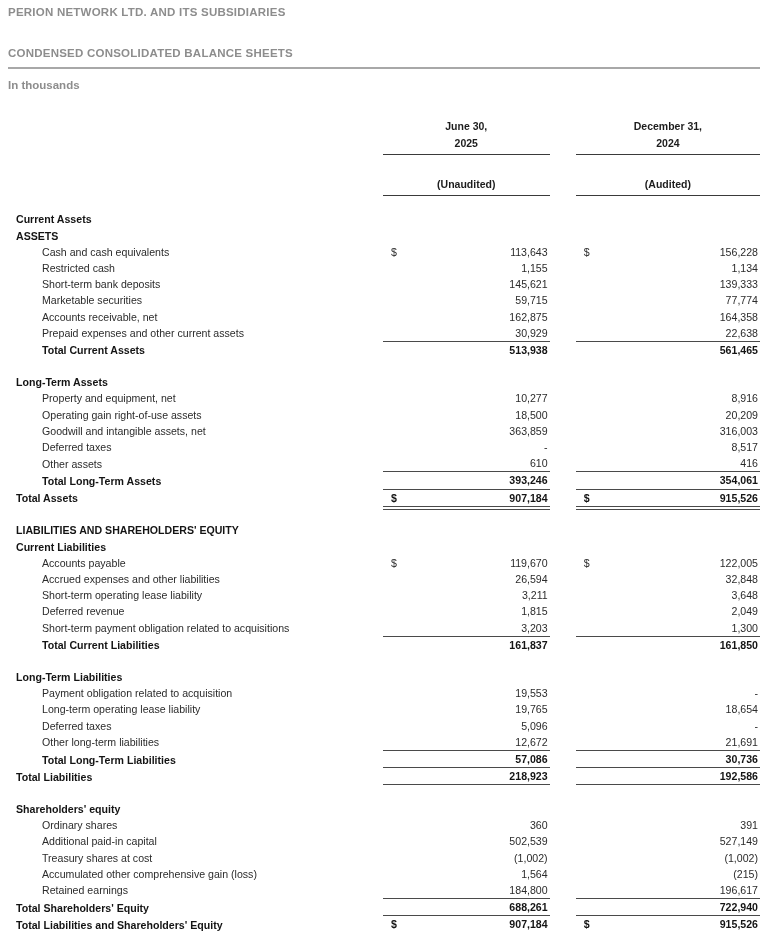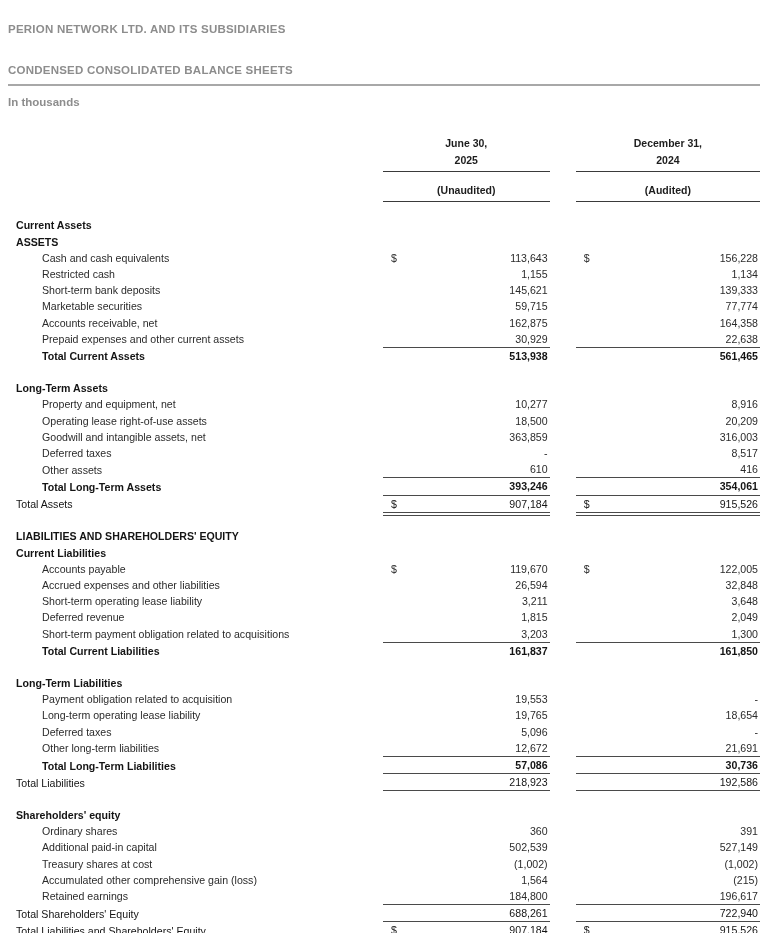--- a/index.html
+++ b/index.html
@@ -21,21 +21,21 @@
     height: 933px;
     padding: 0 8px;
   }
 
   
   .doc-title {
     font-size: 11.5px;
     font-weight: bold;
     color: #8d8d8d;
     letter-spacing: 0.02em;
-    padding-top: 22px;
+    padding-top: 5px;
     line-height: 1.25;
   }
   .doc-subtitle {
     font-size: 11.5px;
     font-weight: bold;
     color: #8d8d8d;
     letter-spacing: 0.02em;
     padding-top: 27px;
     line-height: 1.25;
   }
@@ -76,21 +76,21 @@
     vertical-align: bottom;
     line-height: 1.55;
   }
   .hdr-date { padding-bottom: 1px; }
   .hdr-year {
     border-bottom: 1.4px solid #3a3a3a;
     padding-bottom: 2px;
   }
   .hdr-audit {
     border-bottom: 1.4px solid #3a3a3a;
-    padding-top: 10px;
+    padding-top: 21px;
     padding-bottom: 3px;
   }
 
   
   td {
     padding: 0;
     font-size: 10.6px;
     line-height: 16.2px;
     color: #2b2b2b;
     vertical-align: bottom;
@@ -112,21 +112,21 @@
     color: #141414;
     padding-left: 8px;
   }
   tr.detail td.label { padding-left: 34px; }
   tr.total td {
     font-weight: bold;
     color: #141414;
   }
   tr.total td.label { padding-left: 34px; }
   tr.grand td {
-    font-weight: normal;
+    font-weight: bold;
     color: #141414;
   }
   tr.grand td.label { padding-left: 8px; }
 
   
   tr.spacer td { height: 16px; line-height: 16px; font-size: 0; }
   td.rule-bottom { border-bottom: 1.2px solid #4a4a4a; }
   td.rule-double {
     border-bottom: 1.2px solid #4a4a4a;
     position: relative;
@@ -264,21 +264,21 @@
           <td></td>
     </tr>
     <tr class="detail">
       <td class="label">Property and equipment, net</td>
       <td></td>
       <td class="num">10,277</td>
       <td></td>
       <td class="num">8,916</td>
     </tr>
     <tr class="detail">
-      <td class="label">Operating lease right-of-use assets</td>
+      <td class="label">Operating gain right-of-use assets</td>
       <td></td>
       <td class="num">18,500</td>
       <td></td>
       <td class="num">20,209</td>
     </tr>
     <tr class="detail">
       <td class="label">Goodwill and intangible assets, net</td>
       <td></td>
       <td class="num">363,859</td>
       <td></td>

